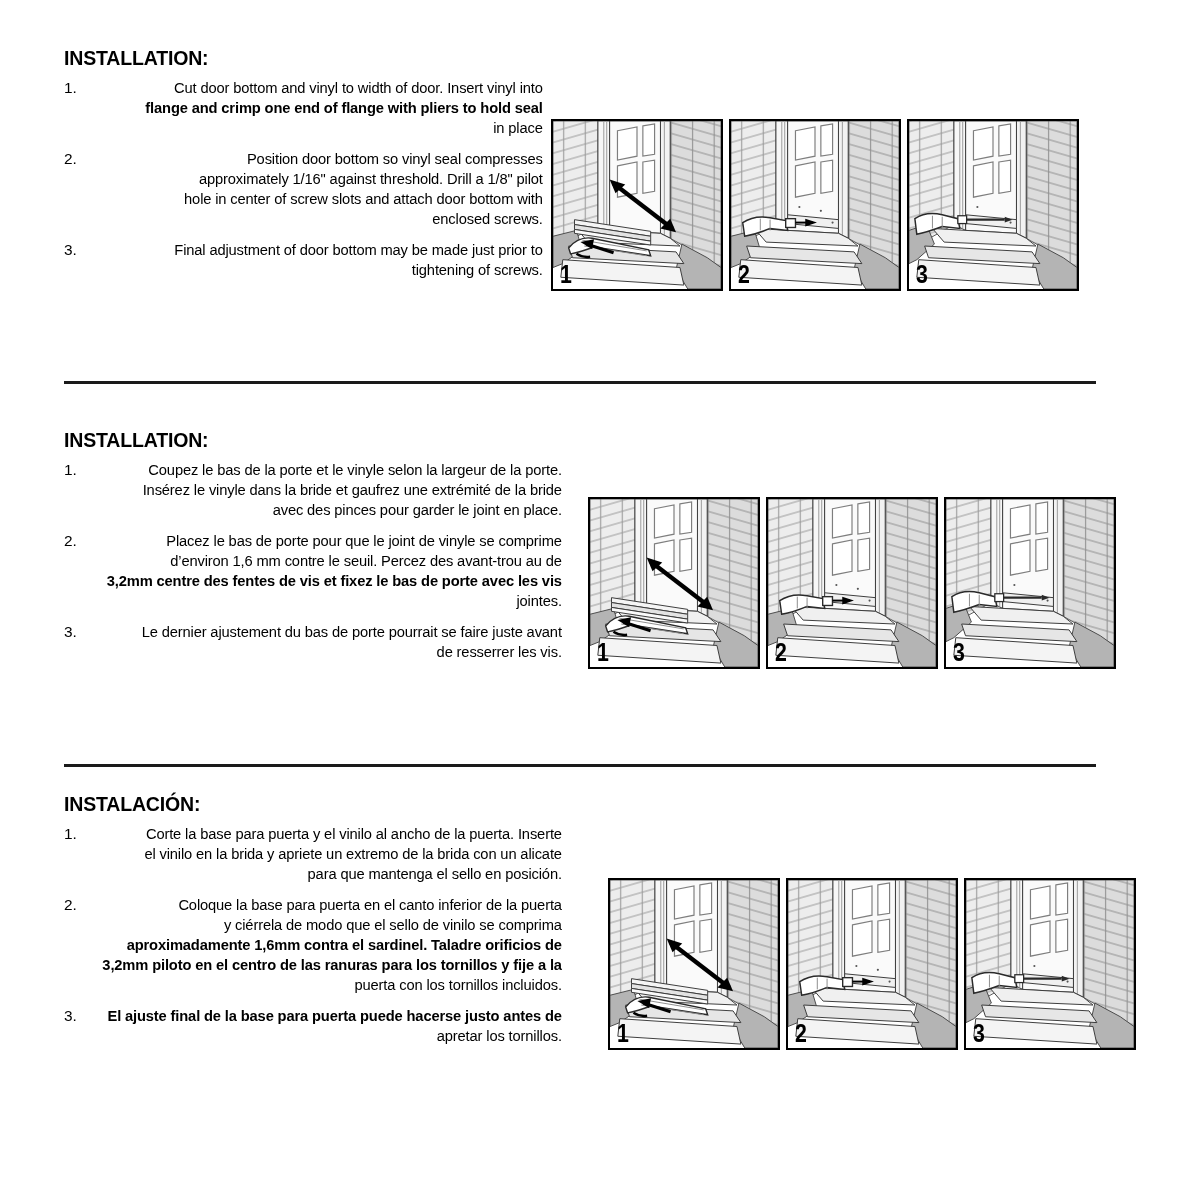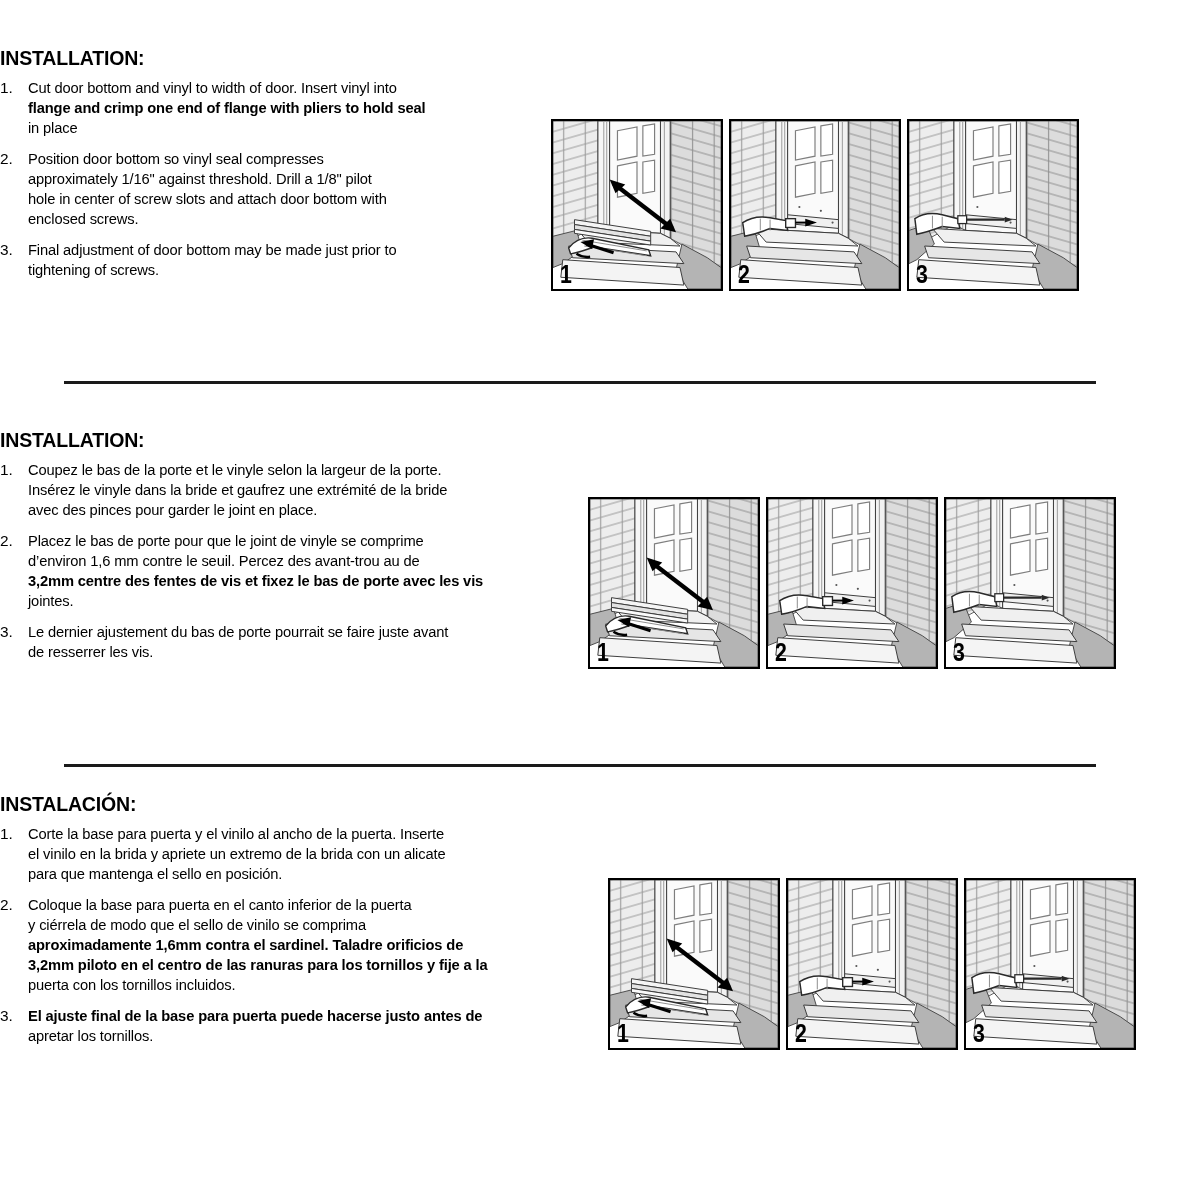--- a/index.html
+++ b/index.html
@@ -28,20 +28,21 @@
     position: absolute;
     left: 0;
     width: 1200px;
   }
   #section-en { top: 46px; }
   #section-fr { top: 428px; }
   #section-es { top: 792px; }
 
   .section-inner {
     position: relative;
+    padding-left: 64px;
     padding-right: 40px;
   }
 
   .heading {
     font-size: 21px;
     font-weight: bold;
     letter-spacing: -0.2px;
     margin: 0 0 8px 0;
     line-height: 1.15;
     font-stretch: condensed;
@@ -72,20 +73,21 @@
     left: 0;
     top: 0;
     width: 20px;
     text-align: left;
     font-size: 15.4px;
     line-height: 1.30;
   }
 
   .step .body {
     display: block;
+    text-align: right;
   }
   .step .ln {
     display: block;
     white-space: nowrap;
     transform: scaleX(0.955);
     transform-origin: left top;
   }
   .step .ln.b { font-weight: bold; }
 
   

